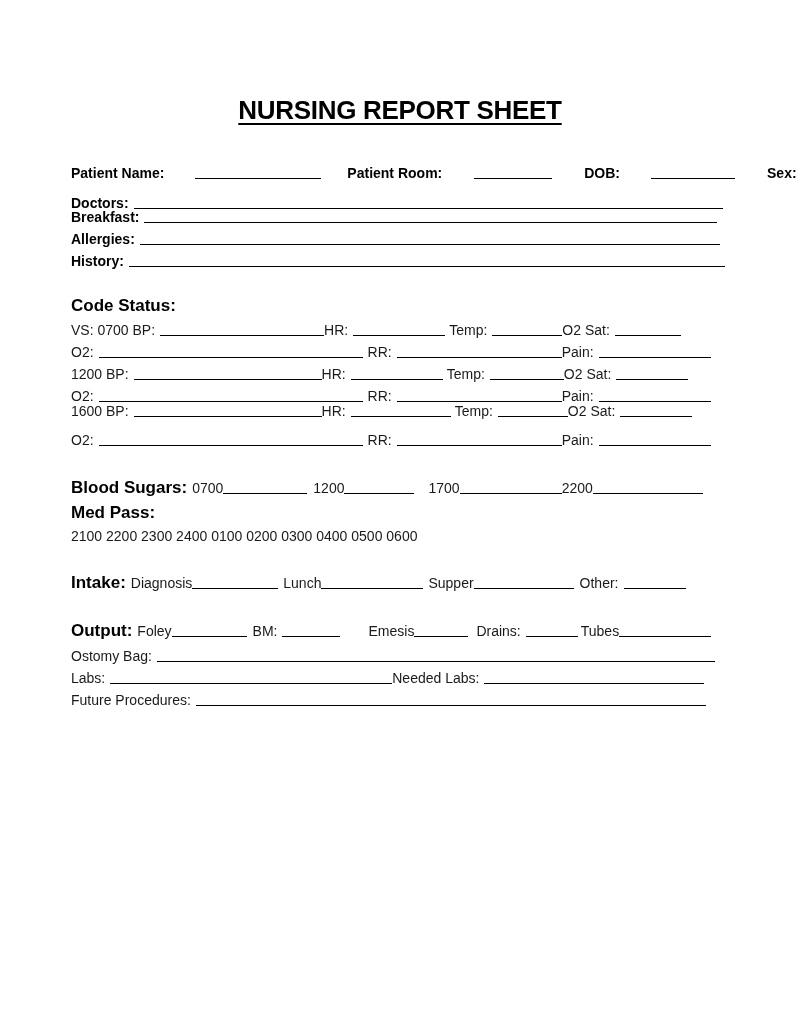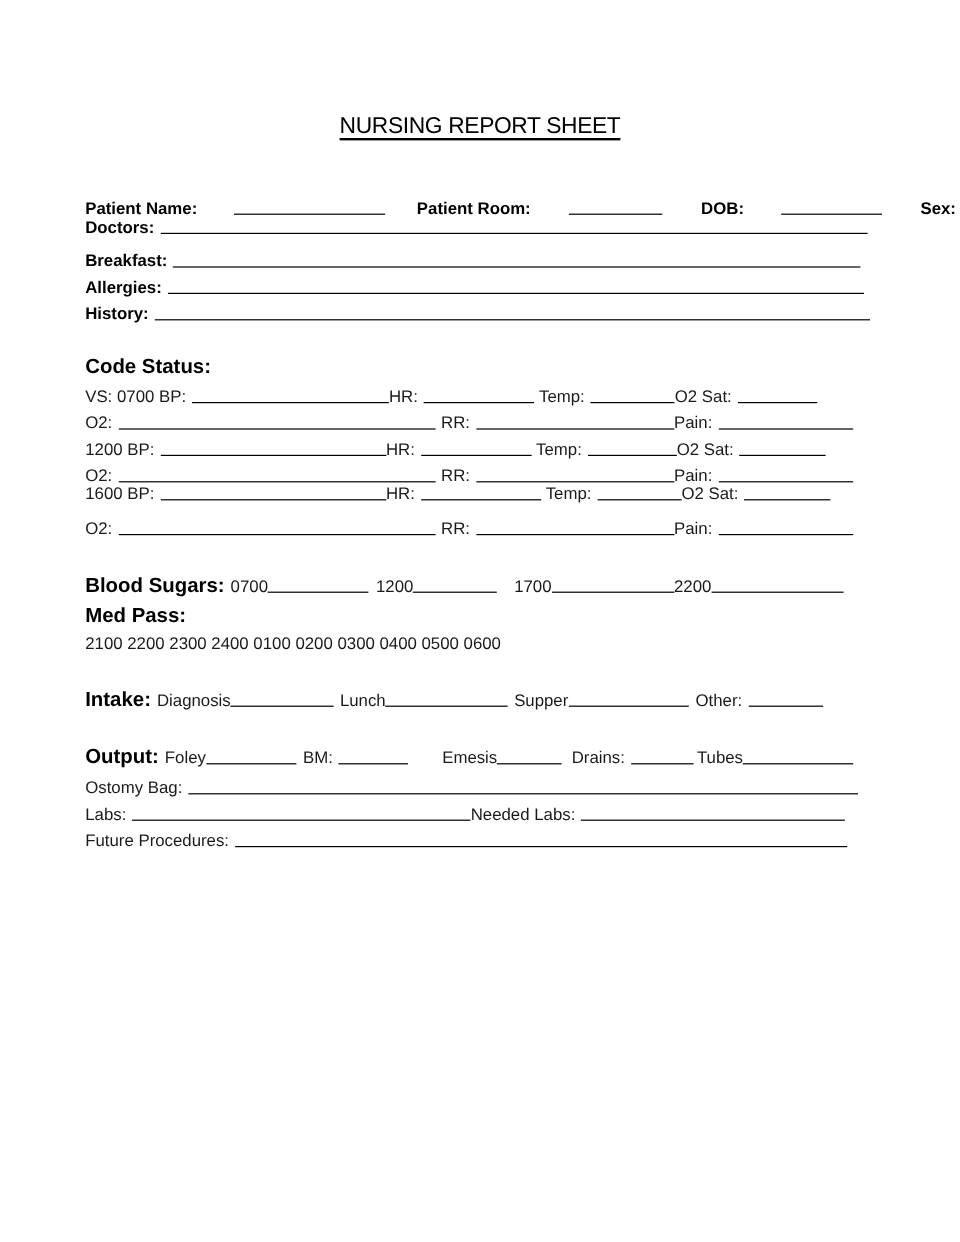--- a/index.html
+++ b/index.html
@@ -1,19 +1,19 @@
 <!DOCTYPE html>
 <html><head>
 <meta charset="utf-8">
 <style>
   html, body { margin: 0; padding: 0; background: #ffffff; }
   body { width: 800px; height: 1035px; position: relative; overflow: hidden;
          font-family: "Liberation Sans", "DejaVu Sans", sans-serif; color: #000; }
   .title { position: absolute; left: 0; width: 800px; top: 95px; text-align: center;
-           font-family: "Liberation Sans", sans-serif; font-weight: normal; font-size: 19px;
+           font-family: "Liberation Sans", sans-serif; font-weight: bold; font-size: 26px;
            letter-spacing: -0.3px; }
   .title span { text-decoration: underline; text-underline-offset: 4px; text-decoration-thickness: 2px; }
   .row { position: absolute; left: 71px; height: 20px; display: flex; align-items: flex-end;
          white-space: nowrap; }
   .bold { font-weight: bold; font-size: 14px; }
   .light { font-weight: normal; font-size: 14px; color: #1a1a1a; }
   .hdr { font-weight: bold; font-size: 17px; }
   .lbl { line-height: 16px; }
   .blank { display: inline-block; border-bottom: 1.2px solid #000; height: 14px; margin-bottom: 2px; }
   .medtxt { font-size: 14px; color: #1a1a1a; line-height: 16px; }
@@ -26,21 +26,21 @@
 <div class="row bold" style="top:161px;gap:26px;">
   <span class="lbl">Patient Name:</span>
   <span class="blank" style="width:126px;margin-left:5px;"></span>
   <span class="lbl">Patient Room:</span>
   <span class="blank" style="width:78px;margin-left:6px;"></span>
   <span class="lbl" style="margin-left:6px;">DOB:</span>
   <span class="blank" style="width:84px;margin-left:5px;"></span>
   <span class="lbl" style="margin-left:6px;">Sex:</span>
   <span class="blank" style="width:55px;margin-left:5px;"></span>
 </div>
-<div class="row bold" style="top:177px;">
+<div class="row bold" style="top:191px;">
   <span class="lbl">Doctors:</span>
   <span class="blank" style="width:589px;margin-left:5px;"></span>
 </div>
 <div class="row bold" style="top:205px;">
   <span class="lbl">Breakfast:</span>
   <span class="blank" style="width:573px;margin-left:5px;"></span>
 </div>
 <div class="row bold" style="top:227px;">
   <span class="lbl">Allergies:</span>
   <span class="blank" style="width:580px;margin-left:5px;"></span>

